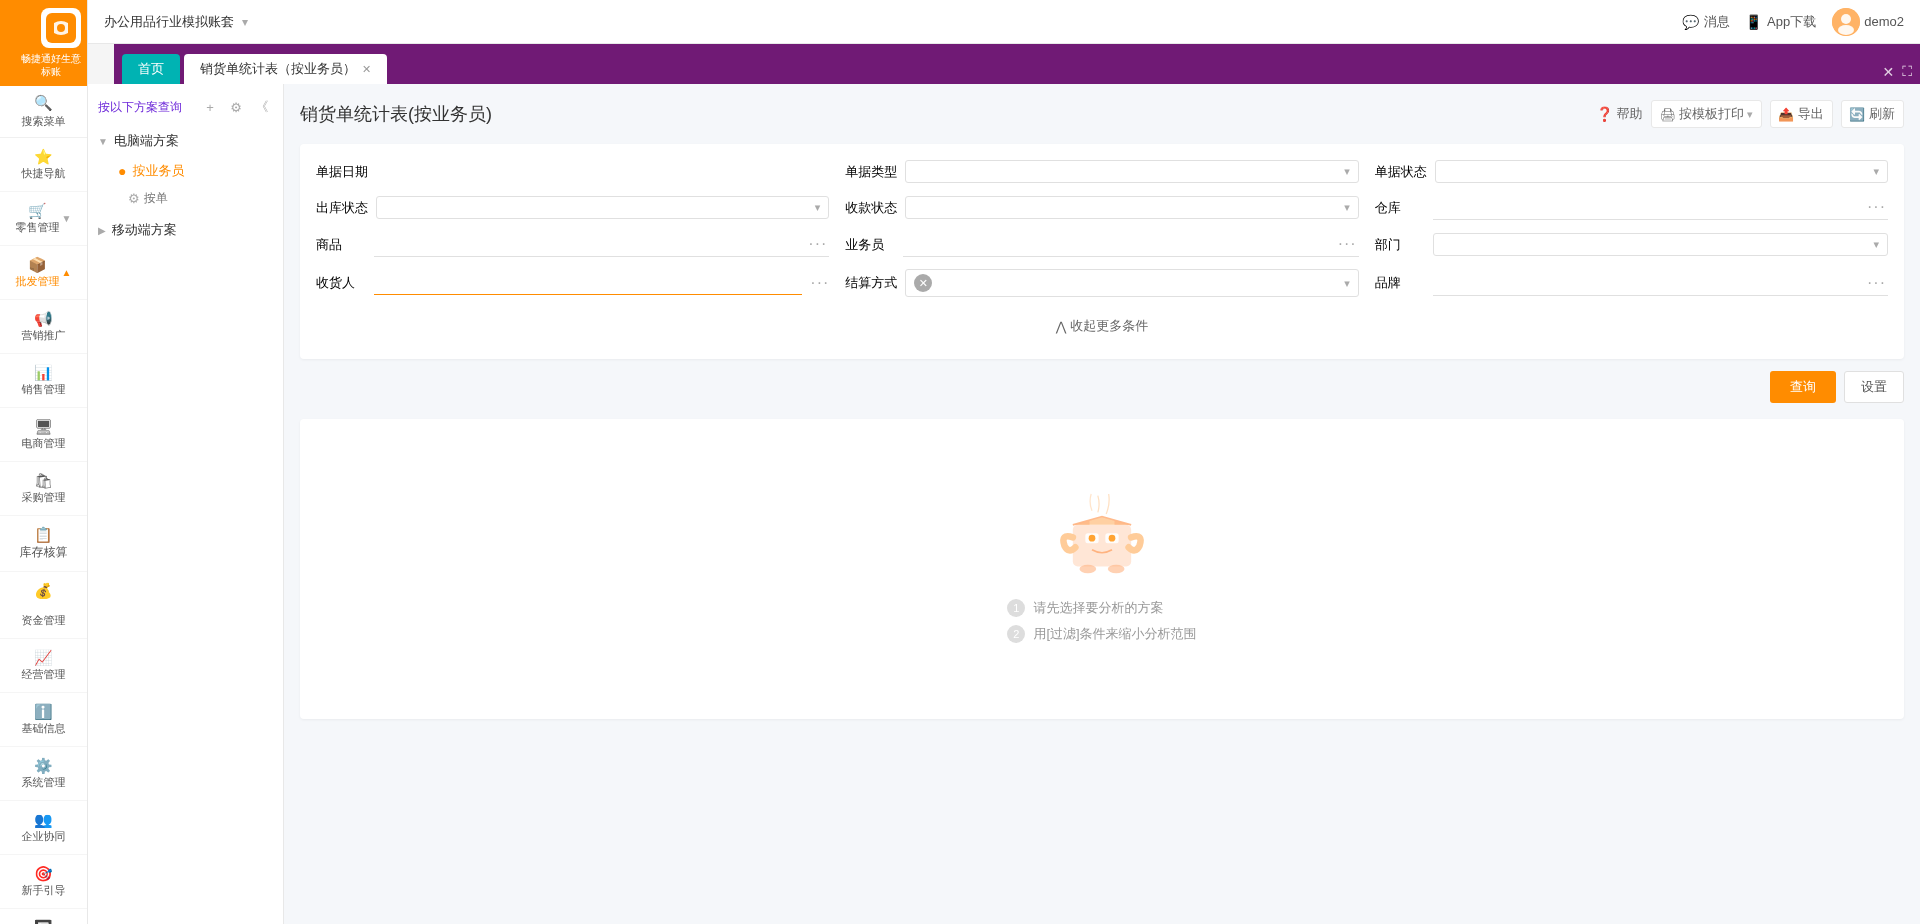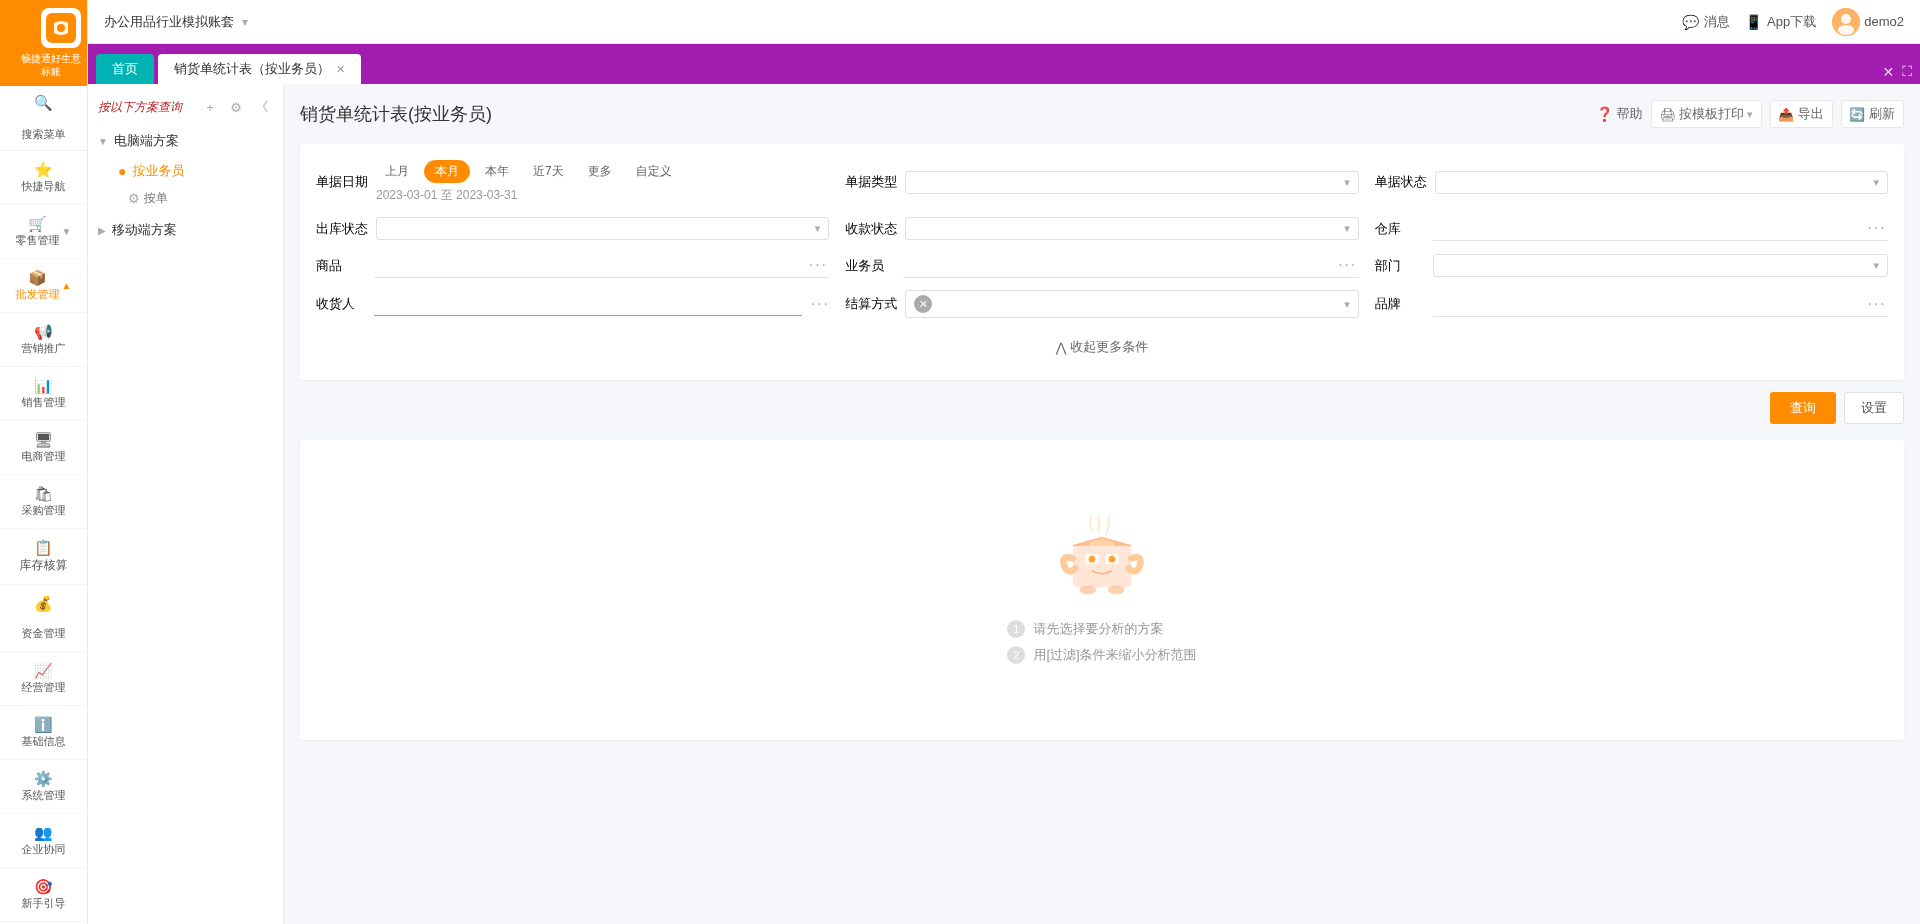--- a/index.html
+++ b/index.html
@@ -19,21 +19,21 @@
     .main { flex: 1; display: flex; flex-direction: column; overflow: hidden; }
 
     
     .topbar { height: 44px; background: #fff; border-bottom: 1px solid #e8e8e8; display: flex; align-items: center; padding: 0 16px; justify-content: space-between; flex-shrink: 0; }
     .topbar-left { display: flex; align-items: center; gap: 8px; }
     .topbar-right { display: flex; align-items: center; gap: 16px; }
     .topbar-right-item { display: flex; align-items: center; gap: 4px; color: #555; font-size: 13px; cursor: pointer; }
     .avatar { width: 28px; height: 28px; border-radius: 50%; background: #ffb366; display: flex; align-items: center; justify-content: center; color: #fff; font-size: 11px; overflow: hidden; }
 
     
-    .tabbar { height: 40px; background: #a21caf; display: flex; align-items: flex-end; padding: 0 0 0 8px; flex-shrink: 0; }
+    .tabbar { height: 40px; background: #701a75; display: flex; align-items: flex-end; padding: 0 0 0 8px; flex-shrink: 0; margin-left: 26px; }
     .tab { padding: 6px 16px; border-radius: 4px 4px 0 0; font-size: 13px; cursor: pointer; display: flex; align-items: center; gap: 6px; }
     .tab.home { background: #00b3b3; color: #fff; }
     .tab.active { background: #fff; color: #333; }
     .tab-close { font-size: 11px; color: #999; cursor: pointer; }
     .tabbar-right { margin-left: auto; display: flex; align-items: center; gap: 8px; padding: 0 8px 4px 8px; }
     .tabbar-right-btn { color: #fff; cursor: pointer; font-size: 14px; opacity: 0.8; }
 
     
     .content { flex: 1; display: flex; overflow: hidden; background: #f5f7fa; }
 
@@ -97,21 +97,21 @@
         <path d="M8 10 Q15 6 22 10 L22 20 Q15 24 8 20 Z" fill="#fff" opacity="0.9"></path>
         <circle cx="15" cy="15" r="4" fill="#ff8c00"></circle>
       </svg>
     </div>
     <div class="sidebar-logo-text" style="white-space:pre-line;color:#fff;font-size:10px;text-align:center;margin-top:4px;">畅捷通好生意
 标账</div>
   </div>
 
   <div class="sidebar-search">
     <span style="font-size:15px;">🔍</span>
-    <span style="font-size:11px;color:#555;margin-top:15px;">搜索菜单</span>
+    <span style="font-size:11px;color:#555;margin-top:2px;">搜索菜单</span>
   </div>
 
   <div class="sidebar-nav-item">
     <span style="font-size:15px;">⭐</span>
     <span style="font-size:11px;">快捷导航</span>
   </div>
 
   <div class="sidebar-nav-item" style="flex-direction:row;justify-content:center;gap:2px;padding:10px 2px;">
     <div style="display:flex;flex-direction:column;align-items:center;">
       <span style="font-size:15px;">🛒</span>
@@ -230,21 +230,21 @@
     <div class="tabbar-right">
       <span class="tabbar-right-btn">✕</span>
       <span class="tabbar-right-btn">⛶</span>
     </div>
   </div>
 
   <div class="content">
 
     <div class="left-panel">
       <div class="left-panel-header">
-        <span style="font-size:12px;color:#b91c1c;font-style:italic;">按以下方案查询</span>
+        <span style="font-size:12px;color:#6d28d9;">按以下方案查询</span>
         <div class="left-panel-actions">
           <div class="left-panel-btn">
             <span>+</span>
           </div>
           <div class="left-panel-btn">
             <span>⚙</span>
           </div>
           <div class="left-panel-btn">
             <span>《</span>
           </div>
@@ -298,33 +298,20 @@
           </div>
         </div>
       </div>
 
       <div class="filter-area">
 
         <div class="filter-row">
 
           <div class="filter-item">
             <span class="filter-label">单据日期</span>
-            <div style="flex:1;">
-              <div class="filter-date-row">
-                <span class="date-btn">上月</span>
-                <span class="date-btn active">本月</span>
-                <span class="date-btn">本年</span>
-                <span class="date-btn">近7天</span>
-                <span class="date-btn">更多</span>
-                <span class="date-btn">自定义</span>
-              </div>
-              <div style="margin-top:4px;">
-                <span class="date-range">2023-03-01 至 2023-03-31</span>
-              </div>
-            </div>
           </div>
 
           <div class="filter-item">
             <span class="filter-label">单据类型</span>
             <div class="filter-select" style="flex:1;">
               <span style="color:#bbb;"></span>
               <span class="filter-select-arrow">▾</span>
             </div>
           </div>
 

